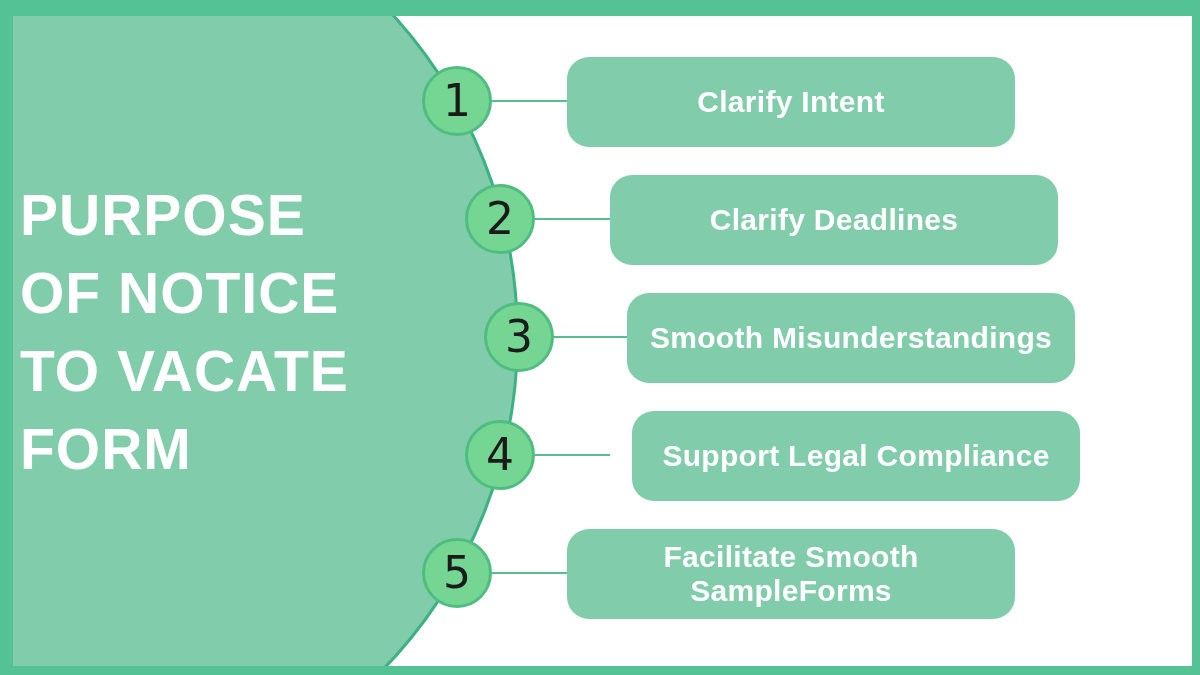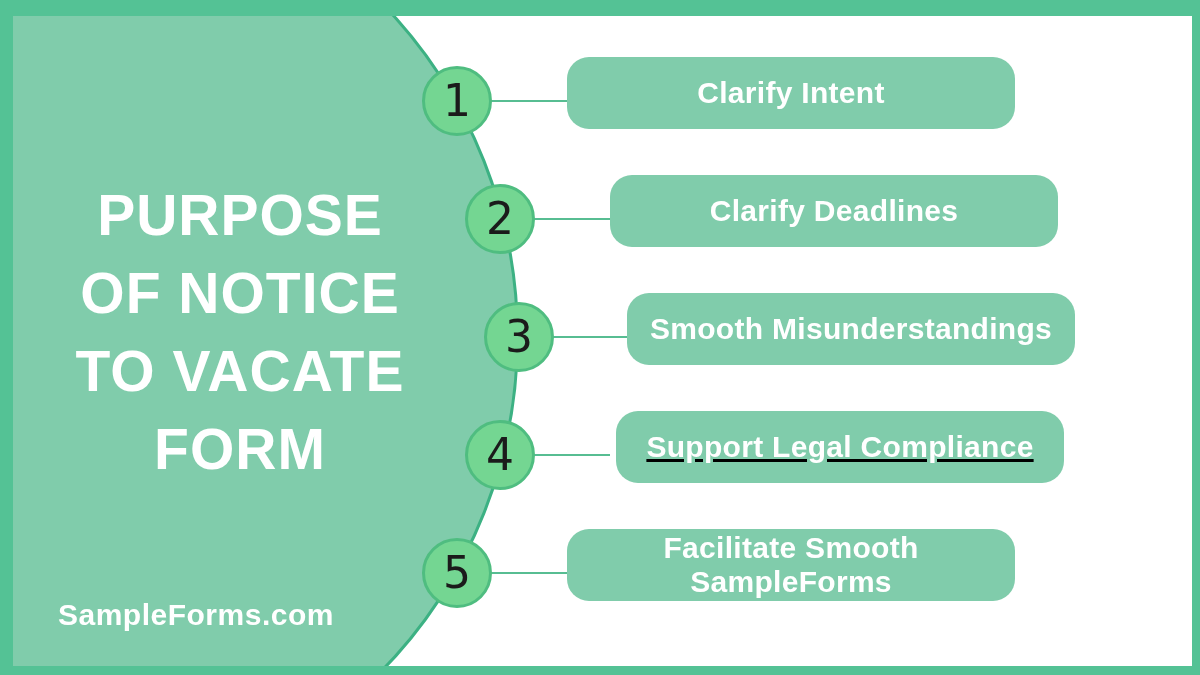--- a/index.html
+++ b/index.html
@@ -36,21 +36,21 @@
     background: #80ccab;
     border: 3px solid #3cb183;
     box-sizing: border-box;
     z-index: 1;
   }
   .title {
     position: absolute;
     left: 20px;
     top: 176px;
     width: 440px;
-    text-align: center;
+    text-align: left;
     color: #ffffff;
     font-size: 57px;
     line-height: 78px;
     font-weight: 700;
     letter-spacing: 1px;
     white-space: pre-line;
     z-index: 5;
   }
   .brand {
     position: absolute;
@@ -64,21 +64,21 @@
   }
   .connector {
     position: absolute;
     height: 2px;
     background: #57bd92;
     z-index: 2;
   }
   .pill {
     position: absolute;
     width: 448px;
-    height: 72px;
+    height: 90px;
     background: #80ccab;
     border-radius: 22px;
     display: flex;
     align-items: center;
     justify-content: center;
     z-index: 3;
   }
   .pill-label {
     color: #ffffff;
     font-size: 30px;
@@ -114,21 +114,21 @@
   .item2 .badge     { left: 465px; top: 184px; }
   .item2 .connector { left: 500px; top: 218px; width: 110px; }
   .item2 .pill      { left: 610px; top: 175px; }
 
   .item3 .badge     { left: 484px; top: 302px; }
   .item3 .connector { left: 519px; top: 336px; width: 108px; }
   .item3 .pill      { left: 627px; top: 293px; }
 
   .item4 .badge     { left: 465px; top: 420px; }
   .item4 .connector { left: 500px; top: 454px; width: 110px; }
-  .item4 .pill      { left: 616px; top: 411px; text-decoration: underline; }
+  .item4 .pill      { left: 632px; top: 411px; }
 
   .item5 .badge     { left: 422px; top: 538px; }
   .item5 .connector { left: 457px; top: 572px; width: 110px; }
   .item5 .pill      { left: 567px; top: 529px; }
 </style>
 </head>
 <body>
 
 <div class="canvas">
 
@@ -182,17 +182,16 @@
   <div class="item5">
     <div class="connector"></div>
     <div class="badge">
       <span class="badge-number">5</span>
     </div>
     <div class="pill">
       <span class="pill-label">Facilitate Smooth SampleForms</span>
     </div>
   </div>
 
-  <div class="brand">SampleForms.com</div>
 
   <div class="frame"></div>
 
 </div>
 
 </body></html>

